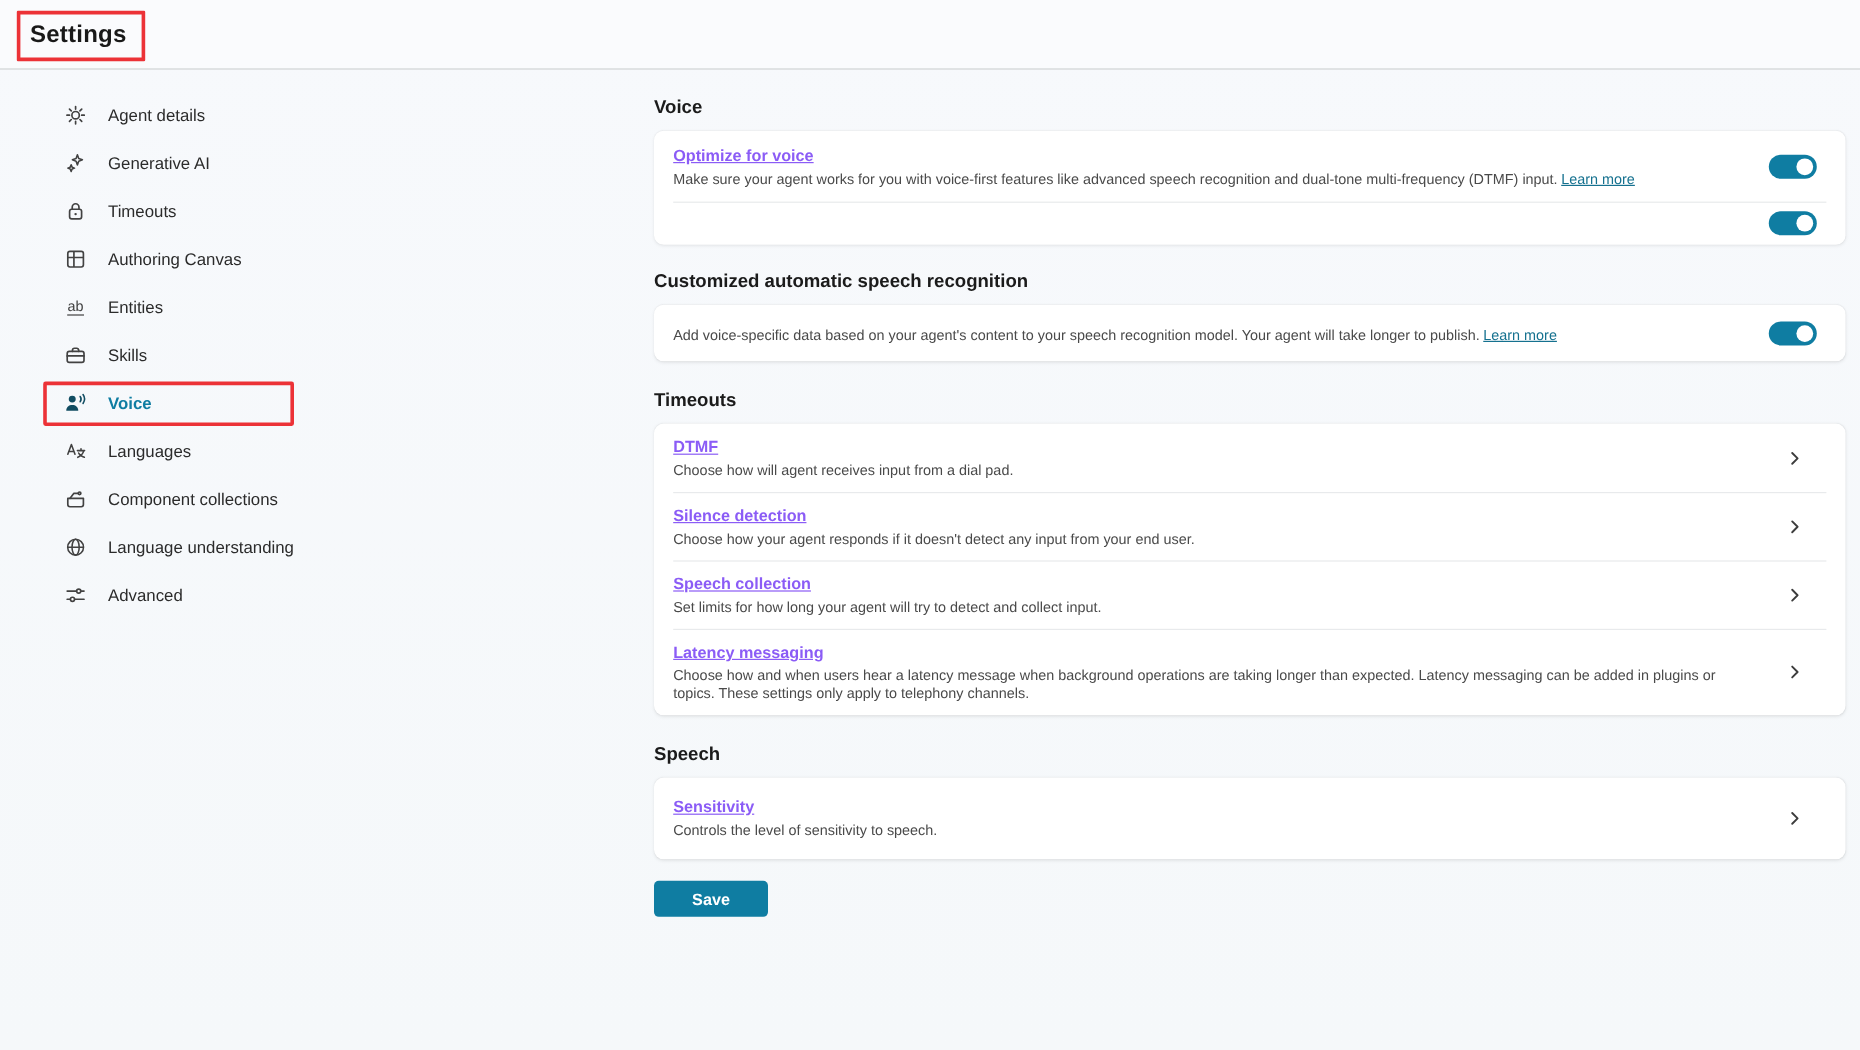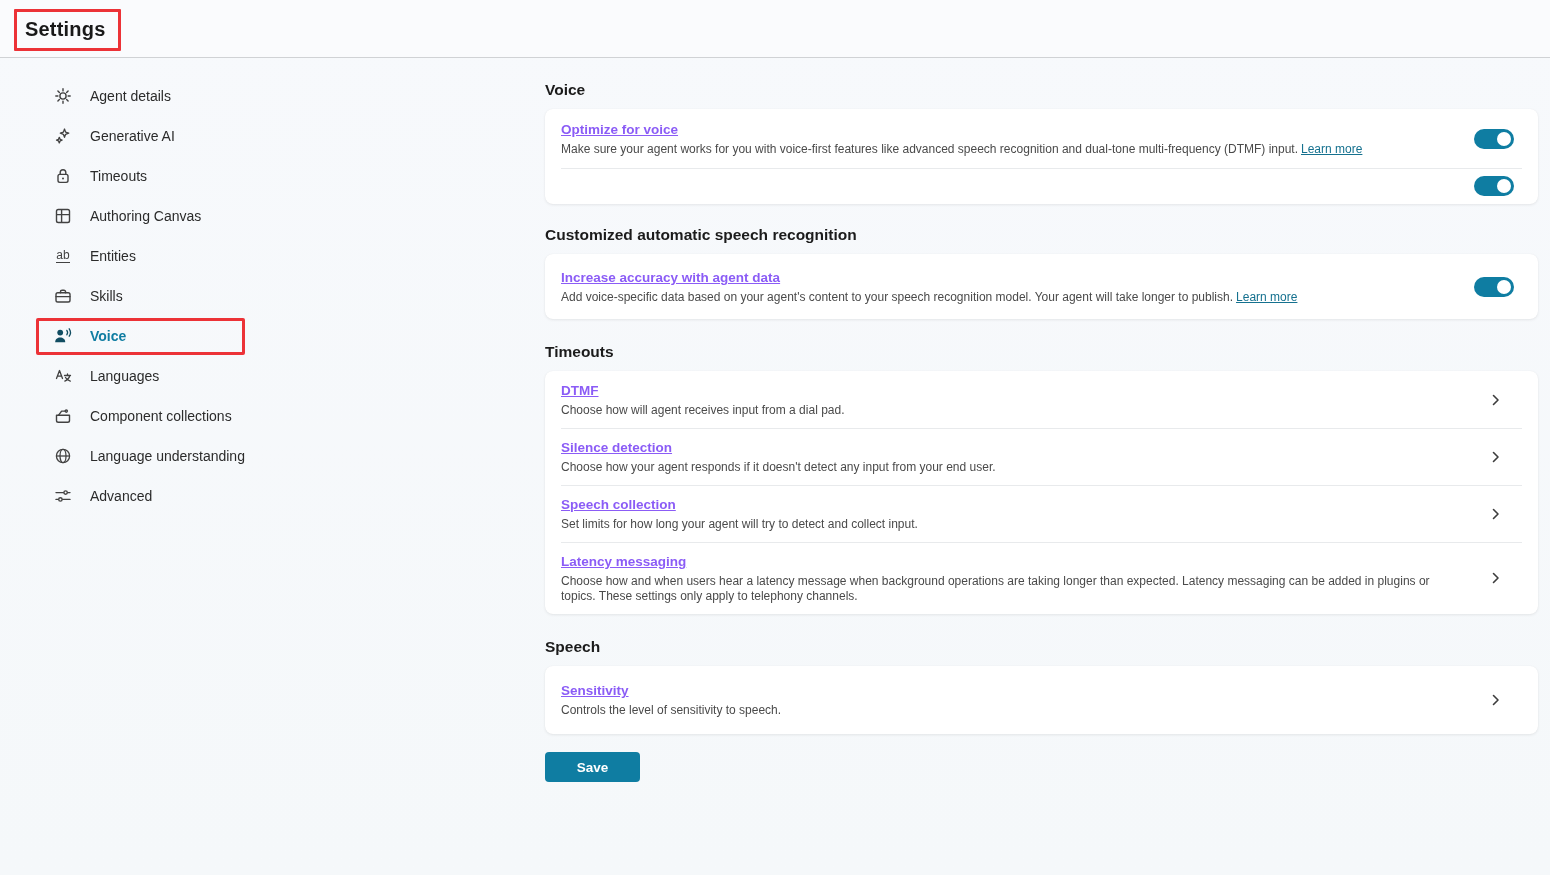--- a/index.html
+++ b/index.html
@@ -210,21 +210,20 @@
       </div>
       <div class="row title-only">
         <div class="toggle"></div>
       </div>
     </div>
 
     
     <h2 class="section-heading sec-asr">Customized automatic speech recognition</h2>
     <div class="card card-asr">
       <div class="row">
-        <div class="row-title">Increase accuracy with agent data</div>
         <div class="row-desc">
           <span>Add voice-specific data based on your agent's content to your speech recognition model. Your agent will take longer to publish.</span><a>Learn more</a>
         </div>
         <div class="toggle"></div>
       </div>
     </div>
 
     
     <h2 class="section-heading sec-timeouts">Timeouts</h2>
     <div class="card card-timeouts">

